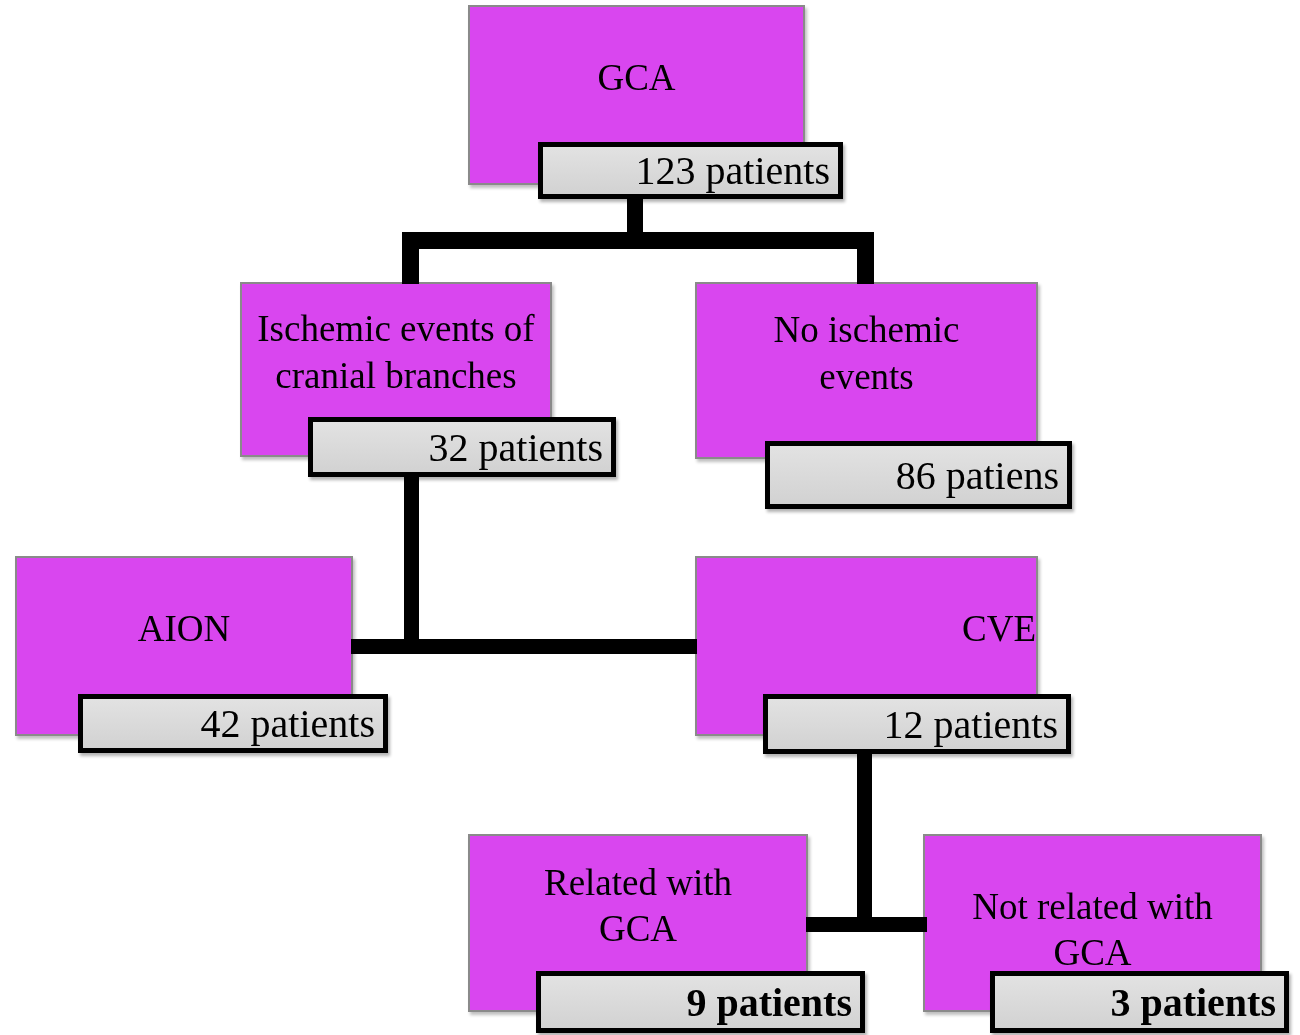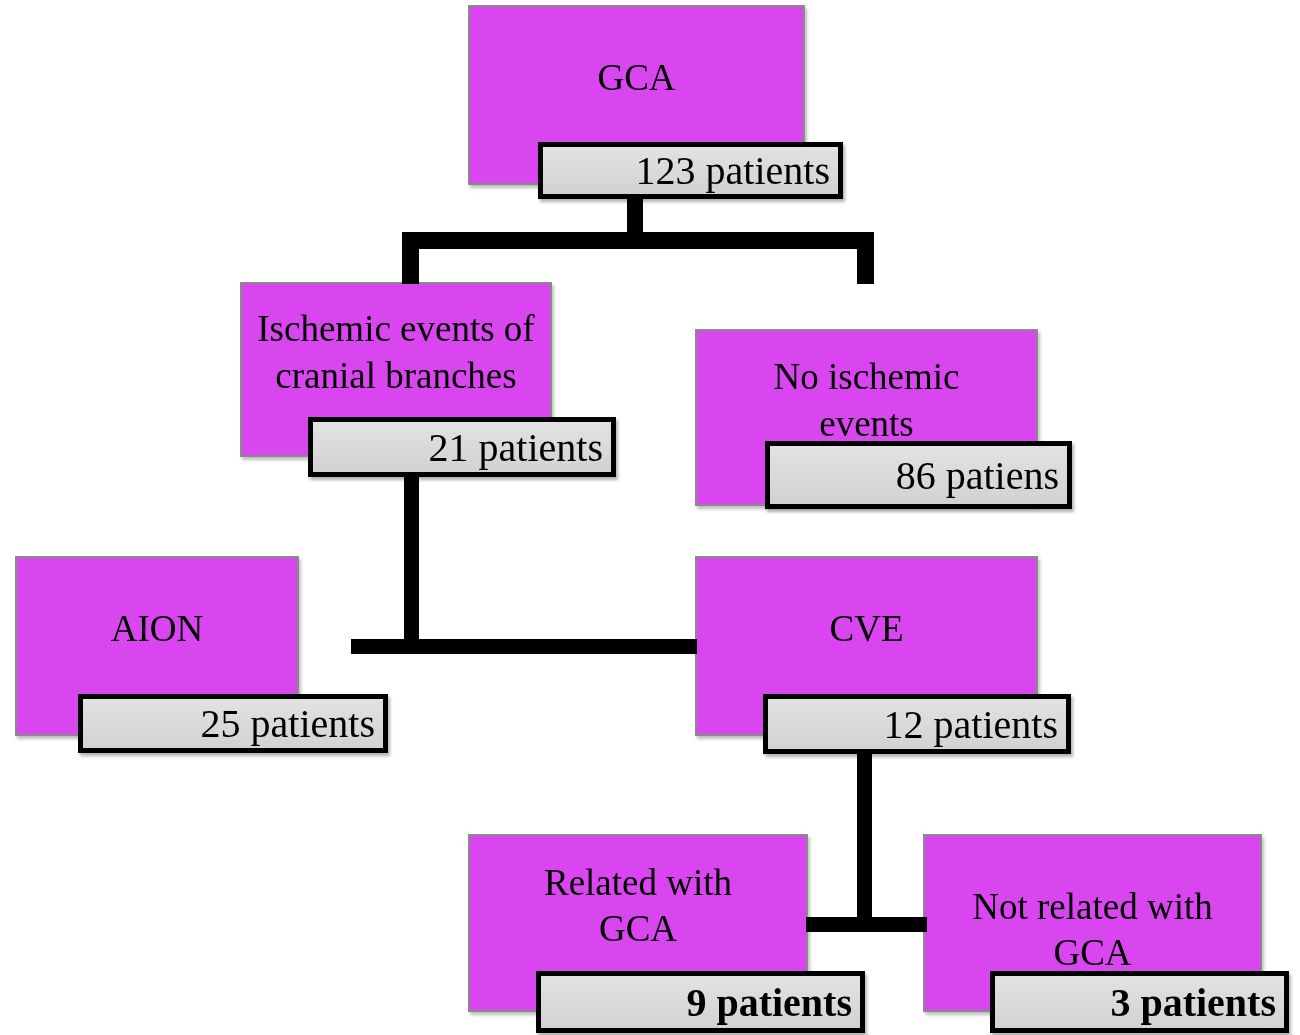--- a/index.html
+++ b/index.html
@@ -58,23 +58,23 @@
   
   .conn {
     position: absolute;
     background: var(--line, #000000);
     z-index: 2;
   }
 
   
   .box-gca        { left: 468px; top: 5px;   width: 337px; height: 180px; }
   .box-ischemic   { left: 240px; top: 282px; width: 312px; height: 175px; }
-  .box-noischemic { left: 695px; top: 282px; width: 343px; height: 177px; margin-top: 47px; }
-  .box-aion       { left: 15px;  top: 556px; width: 284px; height: 180px; }
-  .box-cve        { left: 695px; top: 556px; width: 343px; height: 180px; }
+  .box-noischemic { left: 695px; top: 282px; width: 343px; height: 177px; }
+  .box-aion       { left: 15px;  top: 556px; width: 338px; height: 180px; }
+  .box-cve        { left: 695px; top: 556px; width: 343px; height: 180px; justify-content: flex-end; }
   .box-related    { left: 468px; top: 834px; width: 340px; height: 178px; justify-content: center; }
   .box-notrelated { left: 923px; top: 834px; width: 339px; height: 178px; align-items: flex-end; }
 
   .badge-gca        { left: 538px; top: 142px; width: 305px; height: 57px; }
   .badge-ischemic   { left: 308px; top: 417px; width: 308px; height: 60px; }
   .badge-noischemic { left: 765px; top: 441px; width: 307px; height: 68px; }
   .badge-aion       { left: 78px;  top: 694px; width: 310px; height: 59px; }
   .badge-cve        { left: 763px; top: 694px; width: 308px; height: 60px; }
   .badge-related    { left: 536px; top: 971px; width: 329px; height: 62px; }
   .badge-notrelated { left: 990px; top: 971px; width: 299px; height: 62px; }
@@ -128,20 +128,20 @@
     <div class="label">Related with
 GCA</div>
   </div>
 
   <div class="box box-notrelated">
     <div class="label">Not related with
 GCA</div>
   </div>
 
   <div class="badge badge-gca">123 patients</div>
-  <div class="badge badge-ischemic">21 patients</div>
+  <div class="badge badge-ischemic">32 patients</div>
   <div class="badge badge-noischemic">86 patiens</div>
-  <div class="badge badge-aion">25 patients</div>
+  <div class="badge badge-aion">42 patients</div>
   <div class="badge badge-cve">12 patients</div>
   <div class="badge badge-related bold">9 patients</div>
   <div class="badge badge-notrelated bold">3 patients</div>
 
 </div>
 
 </body></html>

